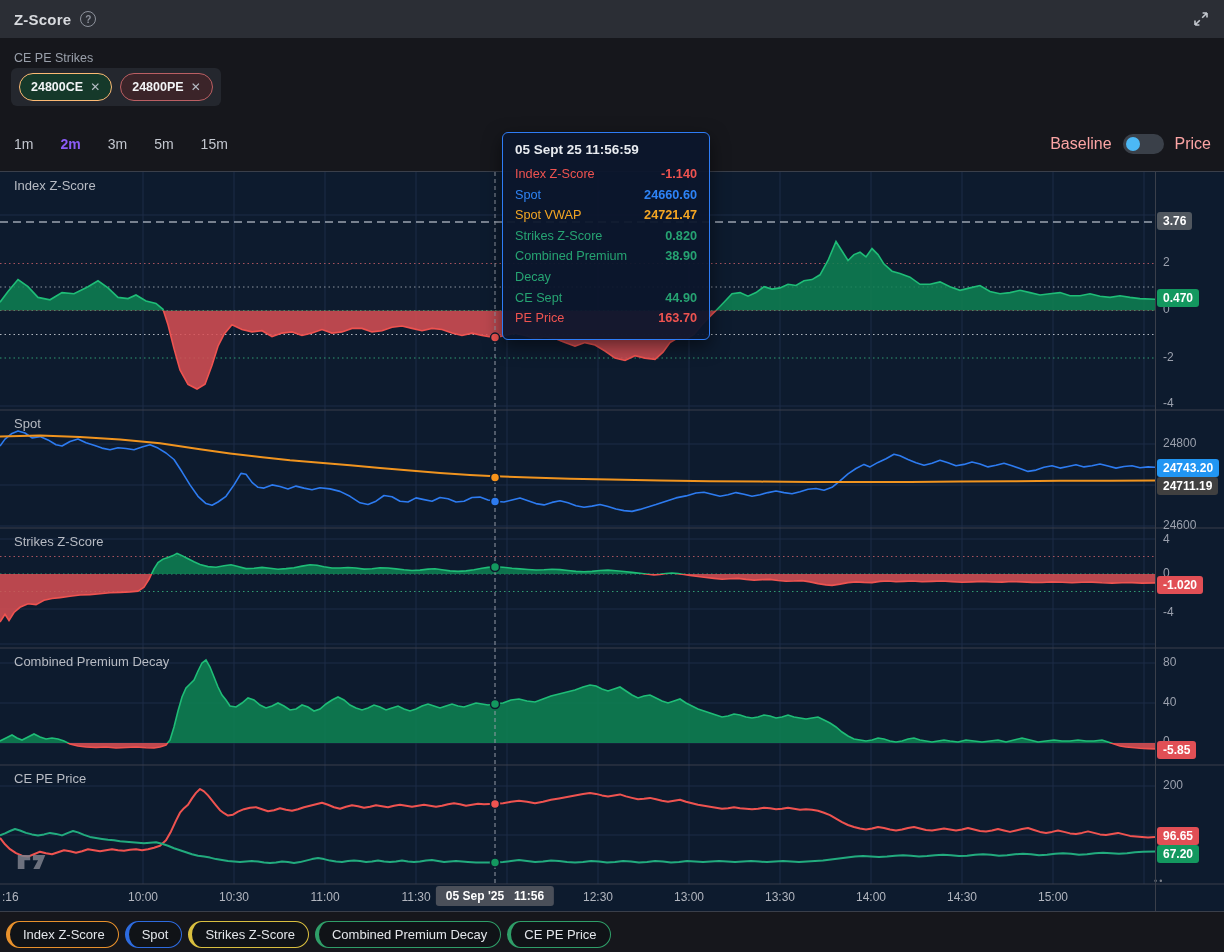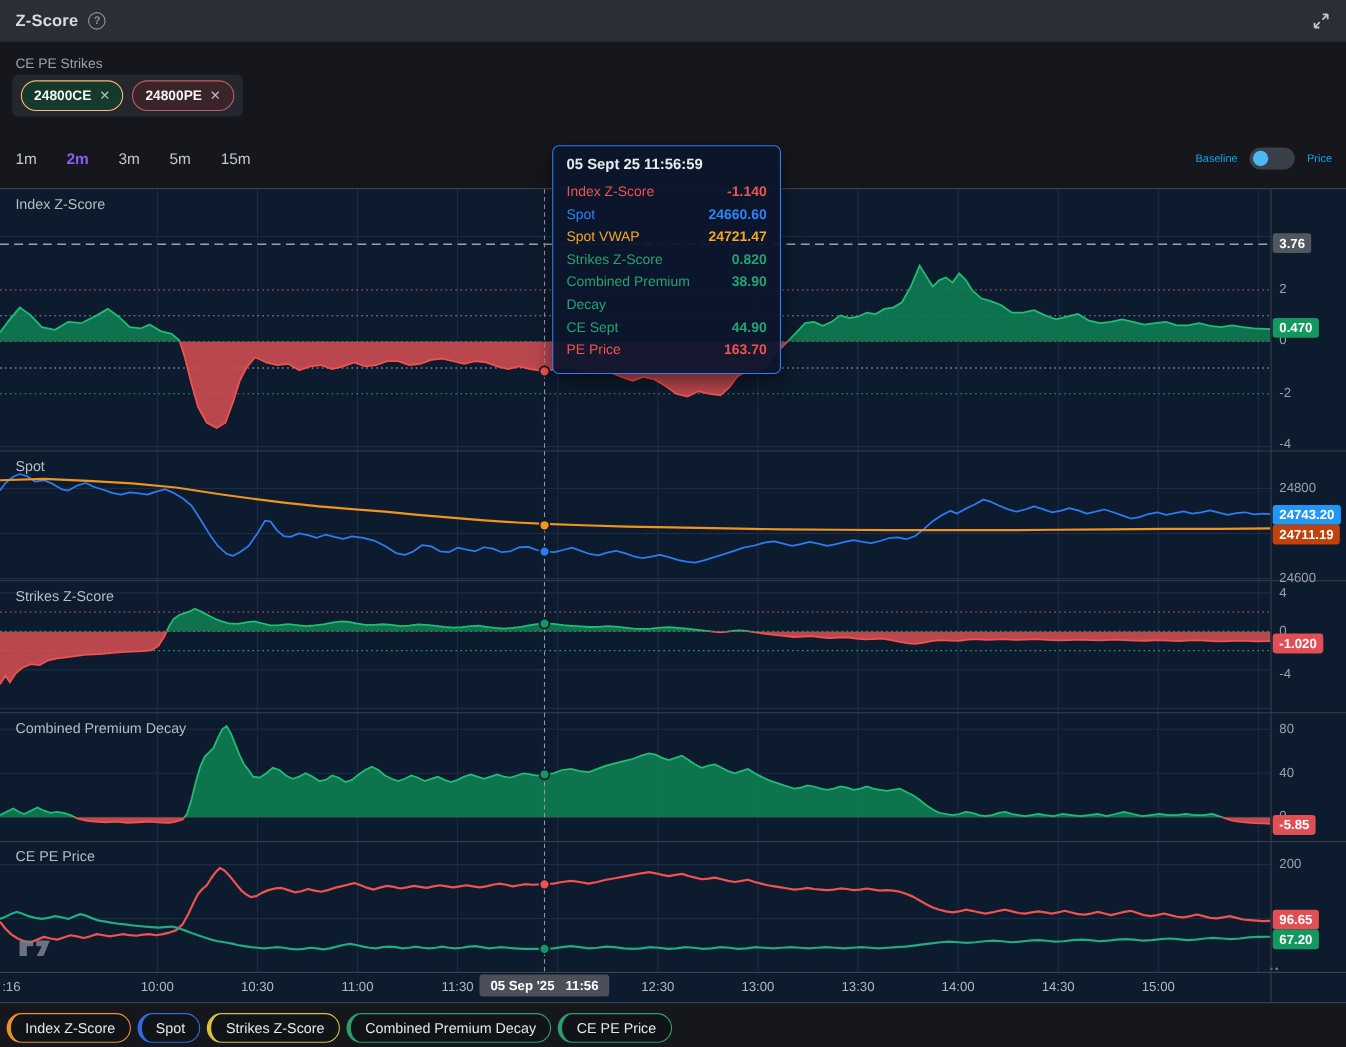--- a/index.html
+++ b/index.html
@@ -24,21 +24,21 @@
   .chip.ce { background:#15392a; border:1px solid #fdba74; }
   .chip.pe { background:#3b2429; border:1px solid #bb5f63; }
   .chip .chip-x { color:#b7bdc6; font-size:12px; font-weight:400; cursor:pointer; }
 
   
   .tf-row { position:absolute; left:14px; top:136px; display:flex; gap:27px; z-index:6; }
   .tf { font-size:14px; color:#c3c7cf; cursor:pointer; }
   .tf.sel { color:#8b5cf6; font-weight:700; }
 
   .mode-ctl { position:absolute; right:13px; top:134px; display:flex; align-items:center; gap:11px; z-index:6; }
-  .mode-ctl .mlabel { font-size:10px; color:#0ea5e9; }
+  .mode-ctl .mlabel { font-size:16px; color:#fca5a5; }
   .toggle { width:41px; height:20px; border-radius:10px; background:#3a4049; position:relative; cursor:pointer; }
   .toggle .knob { position:absolute; left:3px; top:3px; width:14px; height:14px; border-radius:50%; background:#4cb8f5; }
 
   
   .chart-bg { position:absolute; left:0; top:172px; width:1224px; height:740px; background:#0d1b2e; z-index:0; }
   svg.layer { position:absolute; left:0; top:0; width:1224px; height:952px; z-index:2; pointer-events:none; }
   .overlay { position:absolute; left:0; top:0; width:1224px; height:952px; z-index:3; pointer-events:none; }
   .panel-title { position:absolute; left:14px; font-size:13px; color:#b7bbc3; }
   .axis-label { position:absolute; left:1163px; font-size:12px; color:#9aa0ad; }
   .axis-badge { position:absolute; left:1157px; font-size:12px; font-weight:700; color:#fff;
@@ -201,21 +201,21 @@
       <div class="axis-label" style="top: 255px;">2</div>
       <div class="axis-label" style="top: 302px;">0</div>
       <div class="axis-label" style="top: 350px;">-2</div>
       <div class="axis-label" style="top: 396px;">-4</div>
       <div class="axis-badge" style="top: 212px; background: rgb(80, 87, 95);">3.76</div>
       <div class="axis-badge" style="top: 289px; background: rgb(19, 152, 95);">0.470</div>
       <div class="panel-title" style="top: 416px;">Spot</div>
       <div class="axis-label" style="top: 436px;">24800</div>
       <div class="axis-label" style="top: 518px;">24600</div>
       <div class="axis-badge" style="top: 459px; background: rgb(33, 150, 243);">24743.20</div>
-      <div class="axis-badge" style="top: 477px; background: #c2410c;">24711.19</div>
+      <div class="axis-badge" style="top: 477px; background: #404040;">24711.19</div>
       <div class="panel-title" style="top: 534px;">Strikes Z-Score</div>
       <div class="axis-label" style="top: 532px;">4</div>
       <div class="axis-label" style="top: 566px;">0</div>
       <div class="axis-label" style="top: 605px;">-4</div>
       <div class="axis-badge" style="top: 576px; background: rgb(225, 79, 85);">-1.020</div>
       <div class="panel-title" style="top: 654px;">Combined Premium Decay</div>
       <div class="axis-label" style="top: 655px;">80</div>
       <div class="axis-label" style="top: 695px;">40</div>
       <div class="axis-label" style="top: 734px;">0</div>
       <div class="axis-badge" style="top: 741px; background: rgb(225, 79, 85);">-5.85</div>

